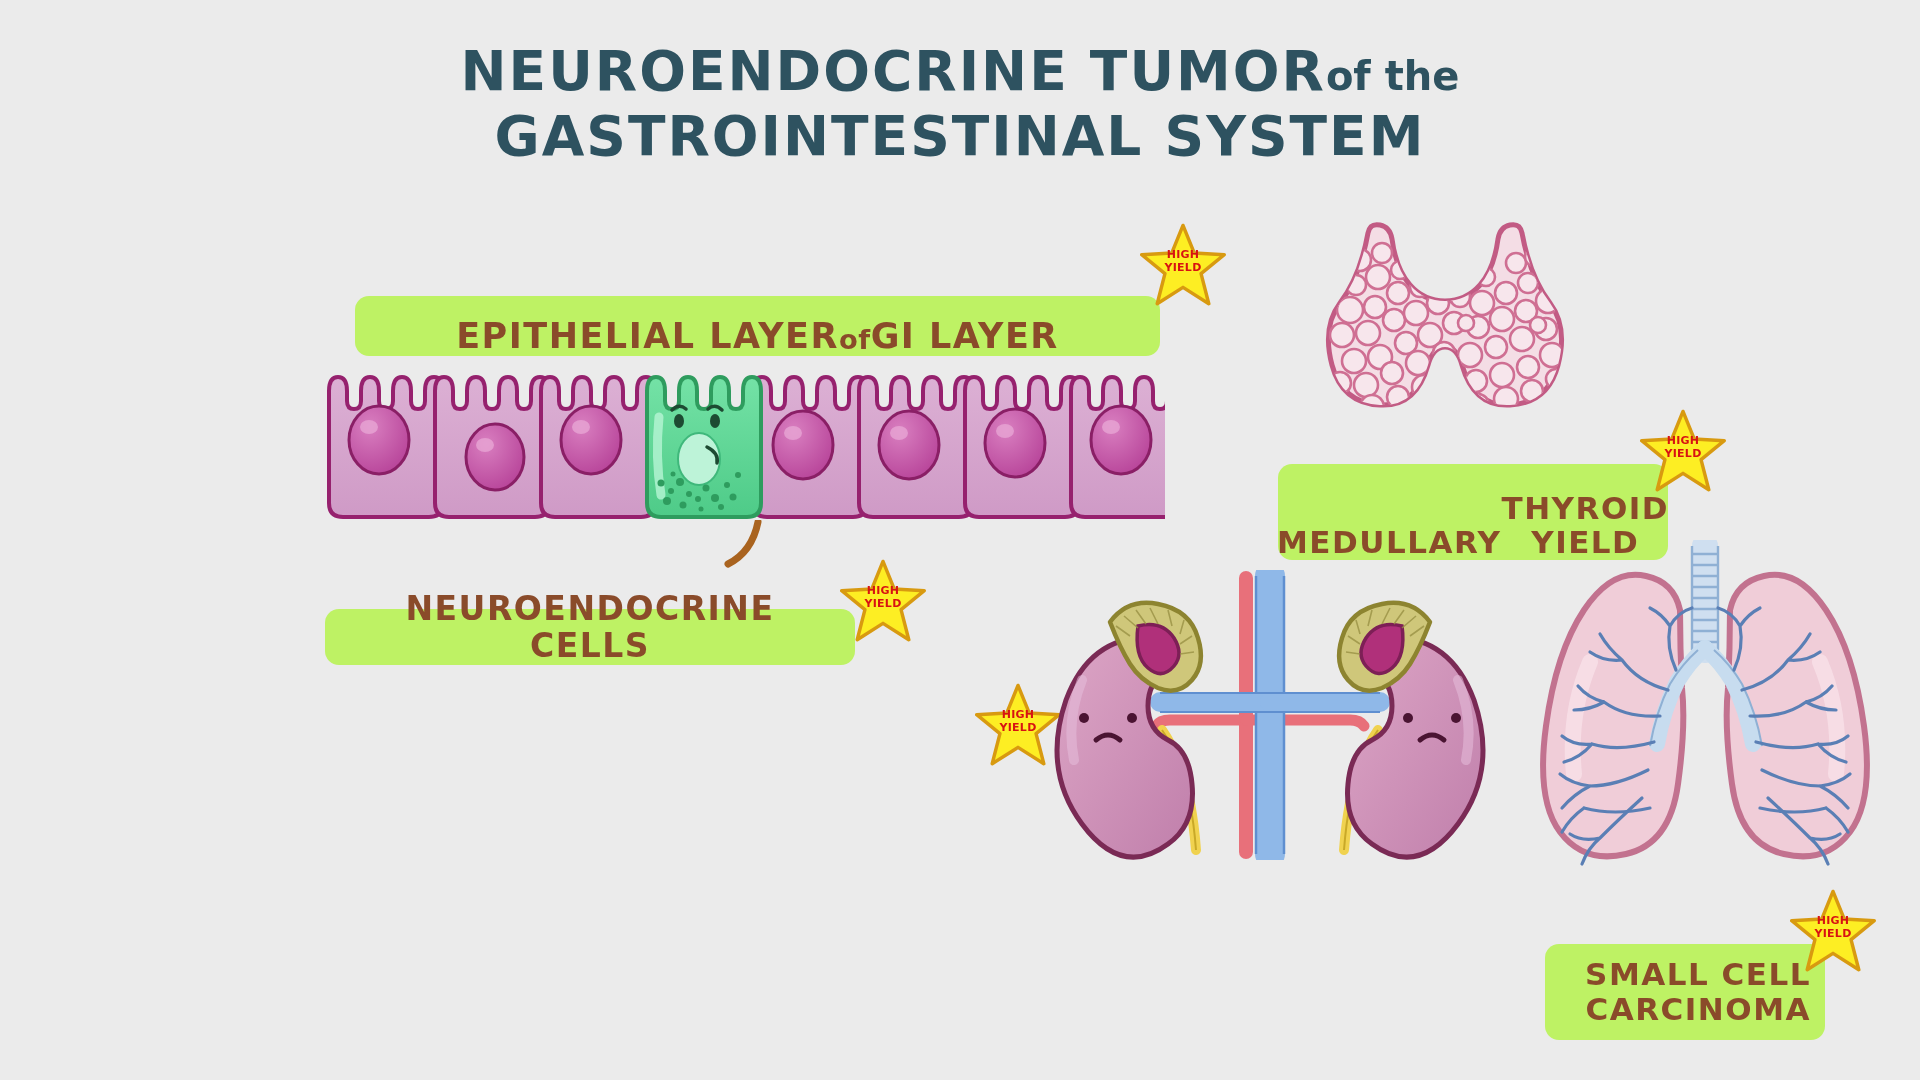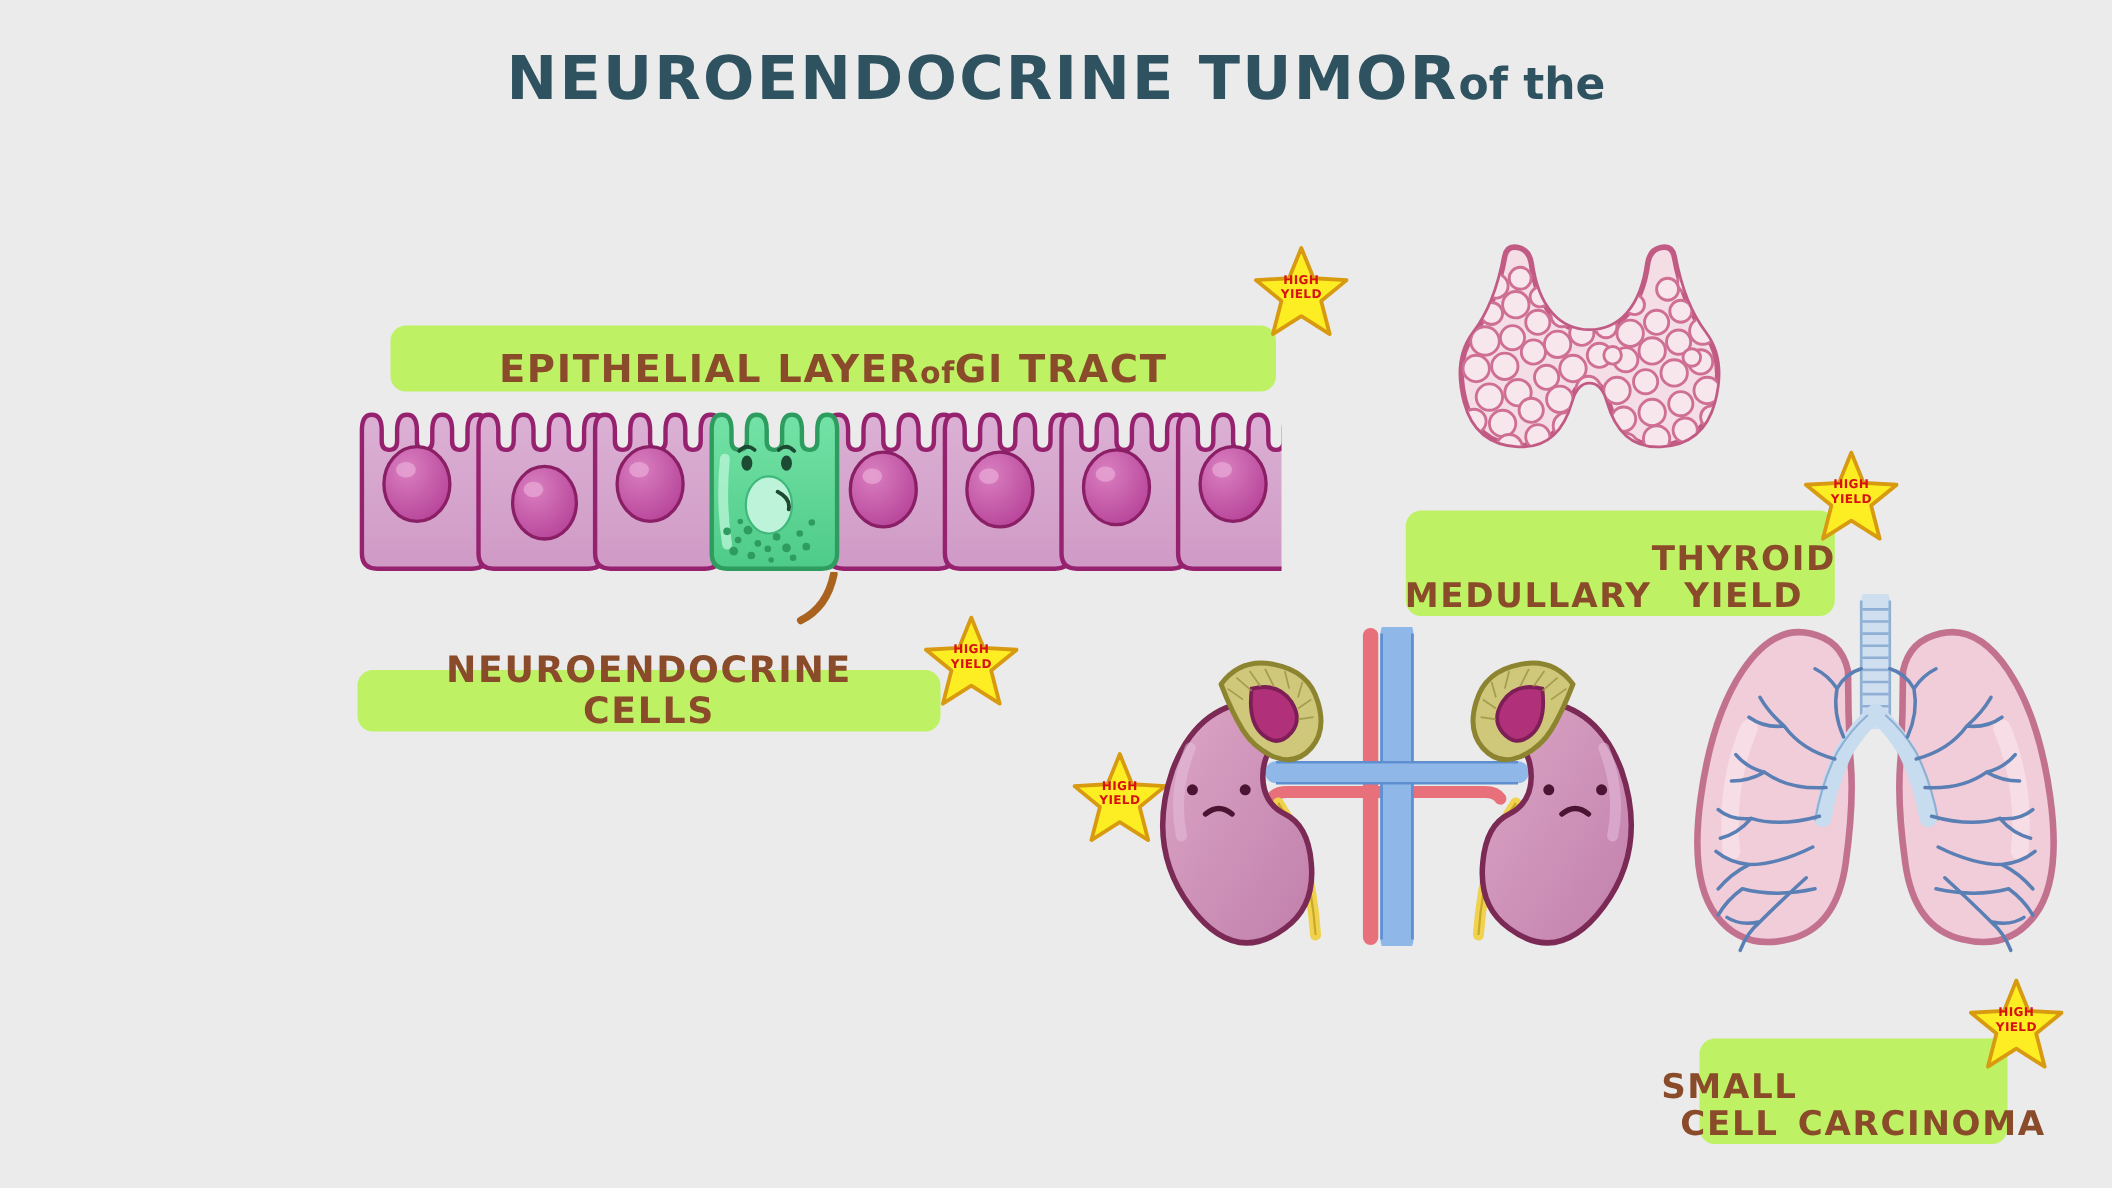--- a/index.html
+++ b/index.html
@@ -87,20 +87,21 @@
     font-size: 31px;
     padding: 0 16px;
     flex-direction: row;
     justify-content: center;
   }
   #label-smallcell {
     left: 1545px; top: 910px;
     width: 280px; height: 96px;
     font-size: 31px;
     padding: 0 14px;
+    flex-direction: column;
     justify-content: center;
   }
   .label-sub { display: block; }
   .label-lower { text-transform: none; font-size: 0.78em; letter-spacing: 0.5px; }
 
   
   .hy-star {
     position: absolute;
     width: 86px;
     height: 86px;
@@ -135,26 +136,27 @@
   #illus-lungs      { left: 1530px; top: 540px; width: 350px; height: 350px; }
   #illus-pointer    { left: 700px; top: 520px; width: 80px; height: 80px; }
 </style>
 </head>
 <body>
 
 <div id="stage">
 
   <div class="title-block">
     <span class="title-line title-line-1"><span>NEUROENDOCRINE TUMOR</span><span class="title-small">of the</span></span>
+    <span class="title-line title-line-2">GASTROINTESTINAL SYSTEM</span>
   </div>
 
   <div class="label-band" id="label-epithelial">
     <span>EPITHELIAL LAYER</span>
       <span class="label-lower">of</span>
-      <span>GI TRACT</span>
+      <span>GI LAYER</span>
   </div>
 
   <div class="hy-star" id="star-epithelial">
     <svg viewBox="0 0 100 100">
       <polygon points="50,4 63,36 98,38 71,60 80,95 50,76 20,95 29,60 2,38 37,36" fill="#fdee23" stroke="#d89a10" stroke-width="4" stroke-linejoin="round"></polygon>
     </svg>
     <span class="hy-text">
       <span>HIGH</span><br>
       <span>YIELD</span>
     </span>

